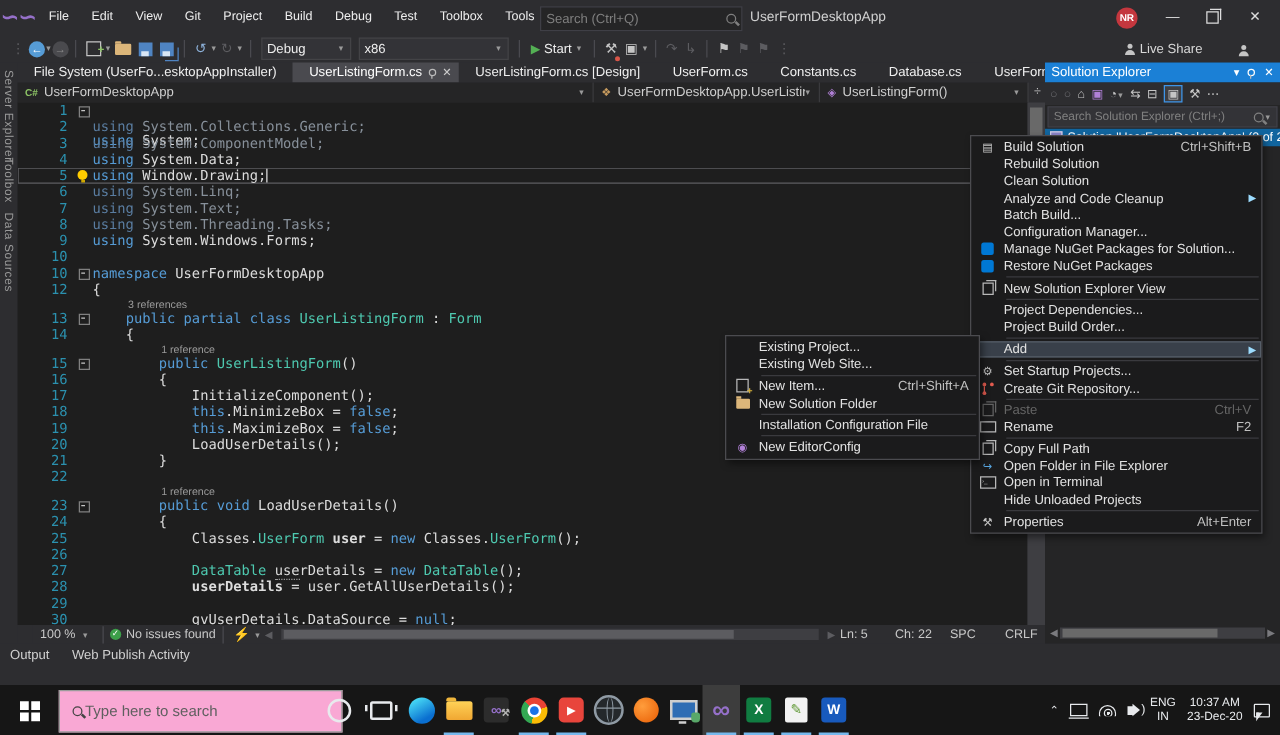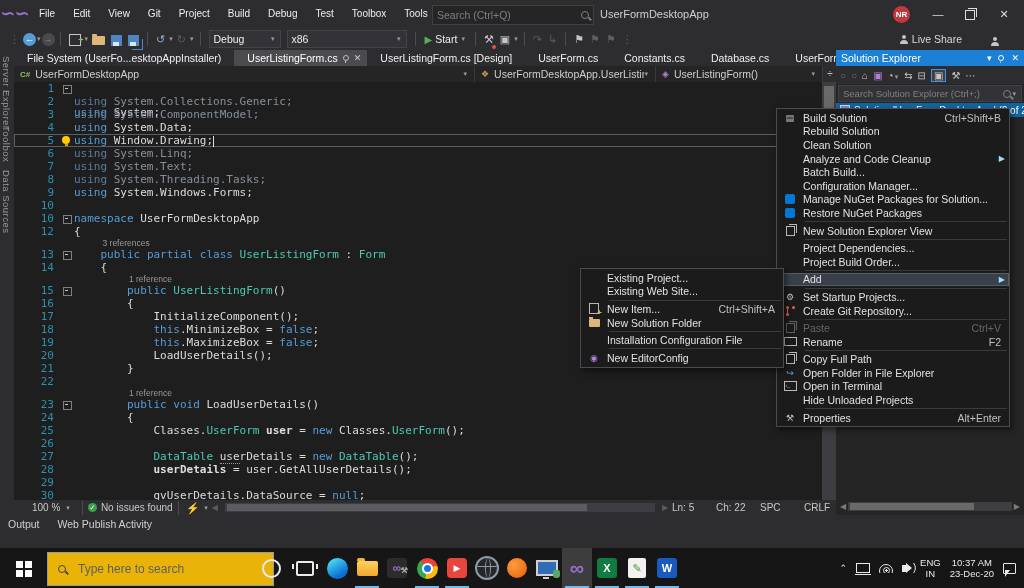--- a/index.html
+++ b/index.html
@@ -160,22 +160,22 @@
   .ic-newdoc{display:inline-block;width:8px;height:9px;border:1px solid #b8b8b8;position:relative;}
   .ic-newdoc:after{content:"+";position:absolute;right:-4px;bottom:-4px;font-size:8px;color:#d9b33c;font-weight:bold;}
   .ic-newdoc.green:after{content:"↑";color:#7cb95c;}
   .ic-folder-m{display:inline-block;width:11px;height:8px;background:#dcb67a;border-radius:1px;position:relative;}
   .ic-folder-m:before{content:"";position:absolute;top:-2px;left:0;width:4px;height:2px;background:#dcb67a;}
 
   
   .taskbar{position:absolute;left:0;top:548px;width:1024px;height:40px;background:#161616;}
   .start{position:absolute;left:0;top:0;width:46px;height:40px;display:flex;align-items:center;justify-content:center;}
   .win-logo{width:7px;height:7px;background:#fff;box-shadow:9px 0 0 #fff,0 9px 0 #fff,9px 9px 0 #fff;margin:-8px 8px 0 0;}
-  .tsearch{position:absolute;left:47px;top:4px;width:205px;height:32px;background:#eab308;border:1px solid #9b9b9b;
-           display:flex;align-items:center;color:#5f5f5f;font-size:12px;gap:12px;padding:0 10px;}
+  .tsearch{position:absolute;left:47px;top:4px;width:205px;height:32px;background:#f9a8d4;border:1px solid #9b9b9b;
+           display:flex;align-items:center;color:#5f5f5f;font-size:12px;gap:2px;padding:0 10px;}
   .tcell{position:absolute;top:0;width:30px;height:40px;display:flex;align-items:center;justify-content:center;}
   .tcell.active:after{content:"";position:absolute;left:3px;bottom:0;width:24px;height:2px;background:#76b9ed;}
   .tcell.hlbg{background:#3d3d3d;}
   .ic-cortana{width:15px;height:15px;border-radius:50%;border:2px solid #e8eaed;}
   .ic-taskview{width:14px;height:11px;border:2px solid #e8eaed;border-radius:2px;position:relative;}
   .ic-taskview:before{content:"";position:absolute;left:-6px;top:1px;width:2px;height:5px;background:#e8eaed;}
   .ic-taskview:after{content:"";position:absolute;right:-6px;top:1px;width:2px;height:5px;background:#e8eaed;}
   .tb-edge{width:21px;height:21px;border-radius:50%;background:linear-gradient(150deg,#45d6f4 15%,#0a6fd0 75%);}
   .tb-folder{width:21px;height:15px;background:linear-gradient(#ffd257,#f0a732);border-radius:2px;position:relative;}
   .tb-folder:before{content:"";position:absolute;top:-3px;left:0;width:8px;height:3px;background:#f0b63c;border-radius:2px 2px 0 0;}

